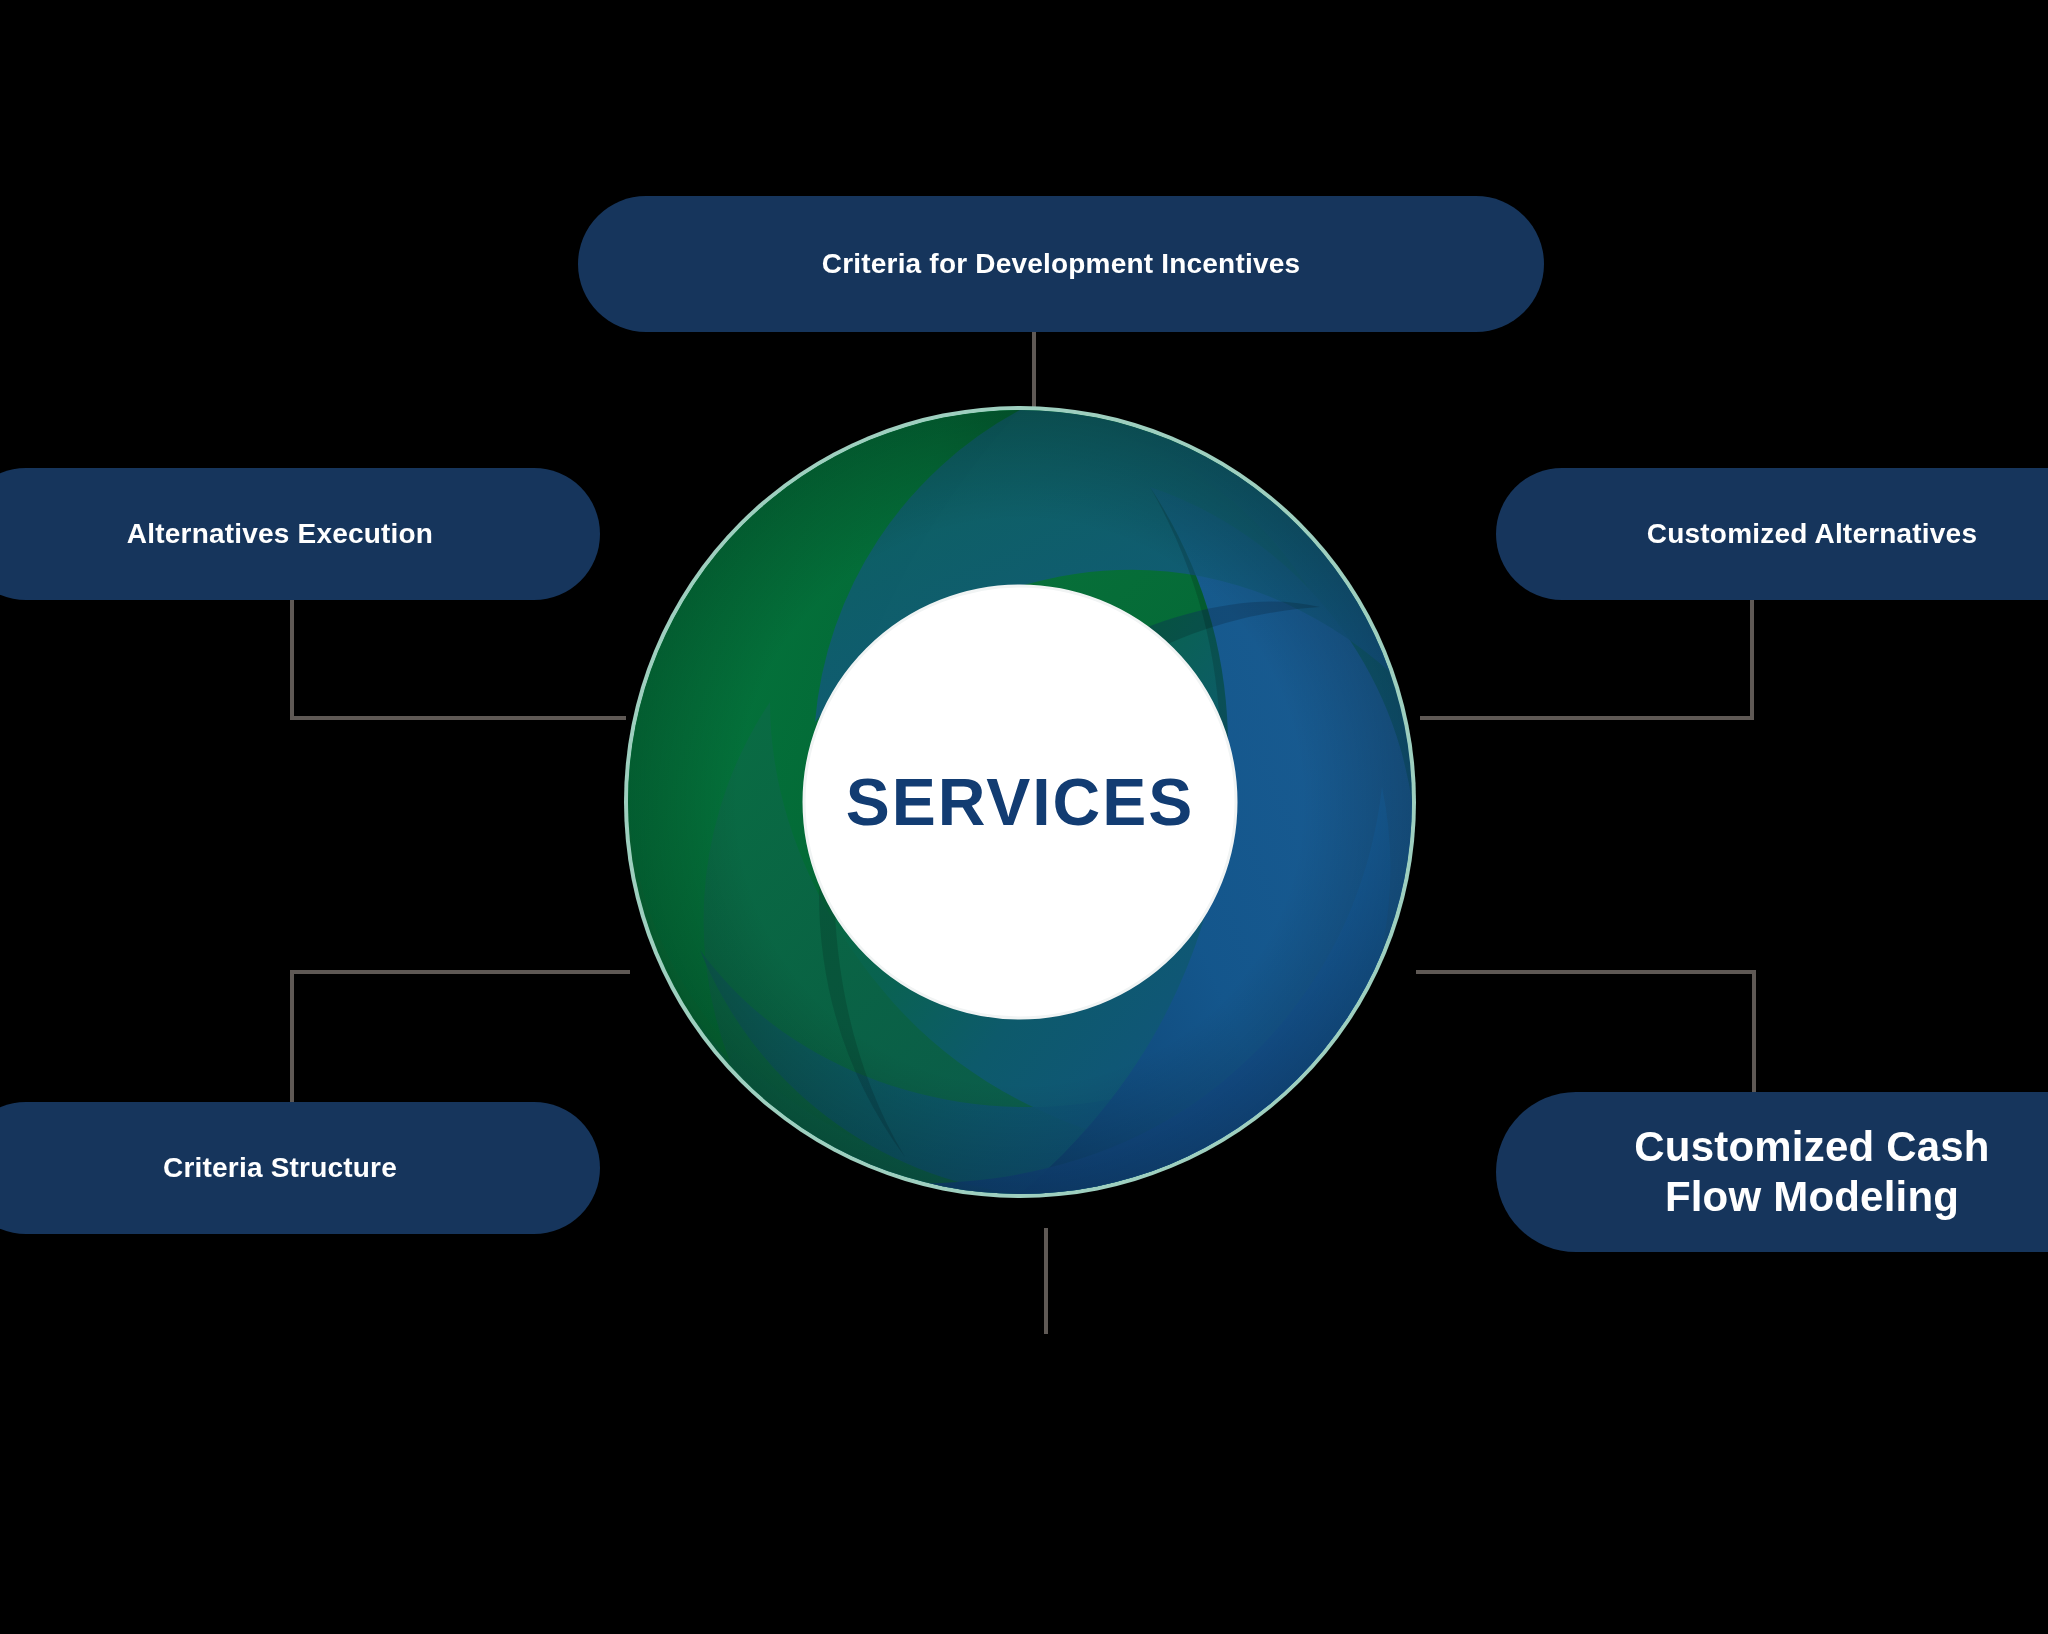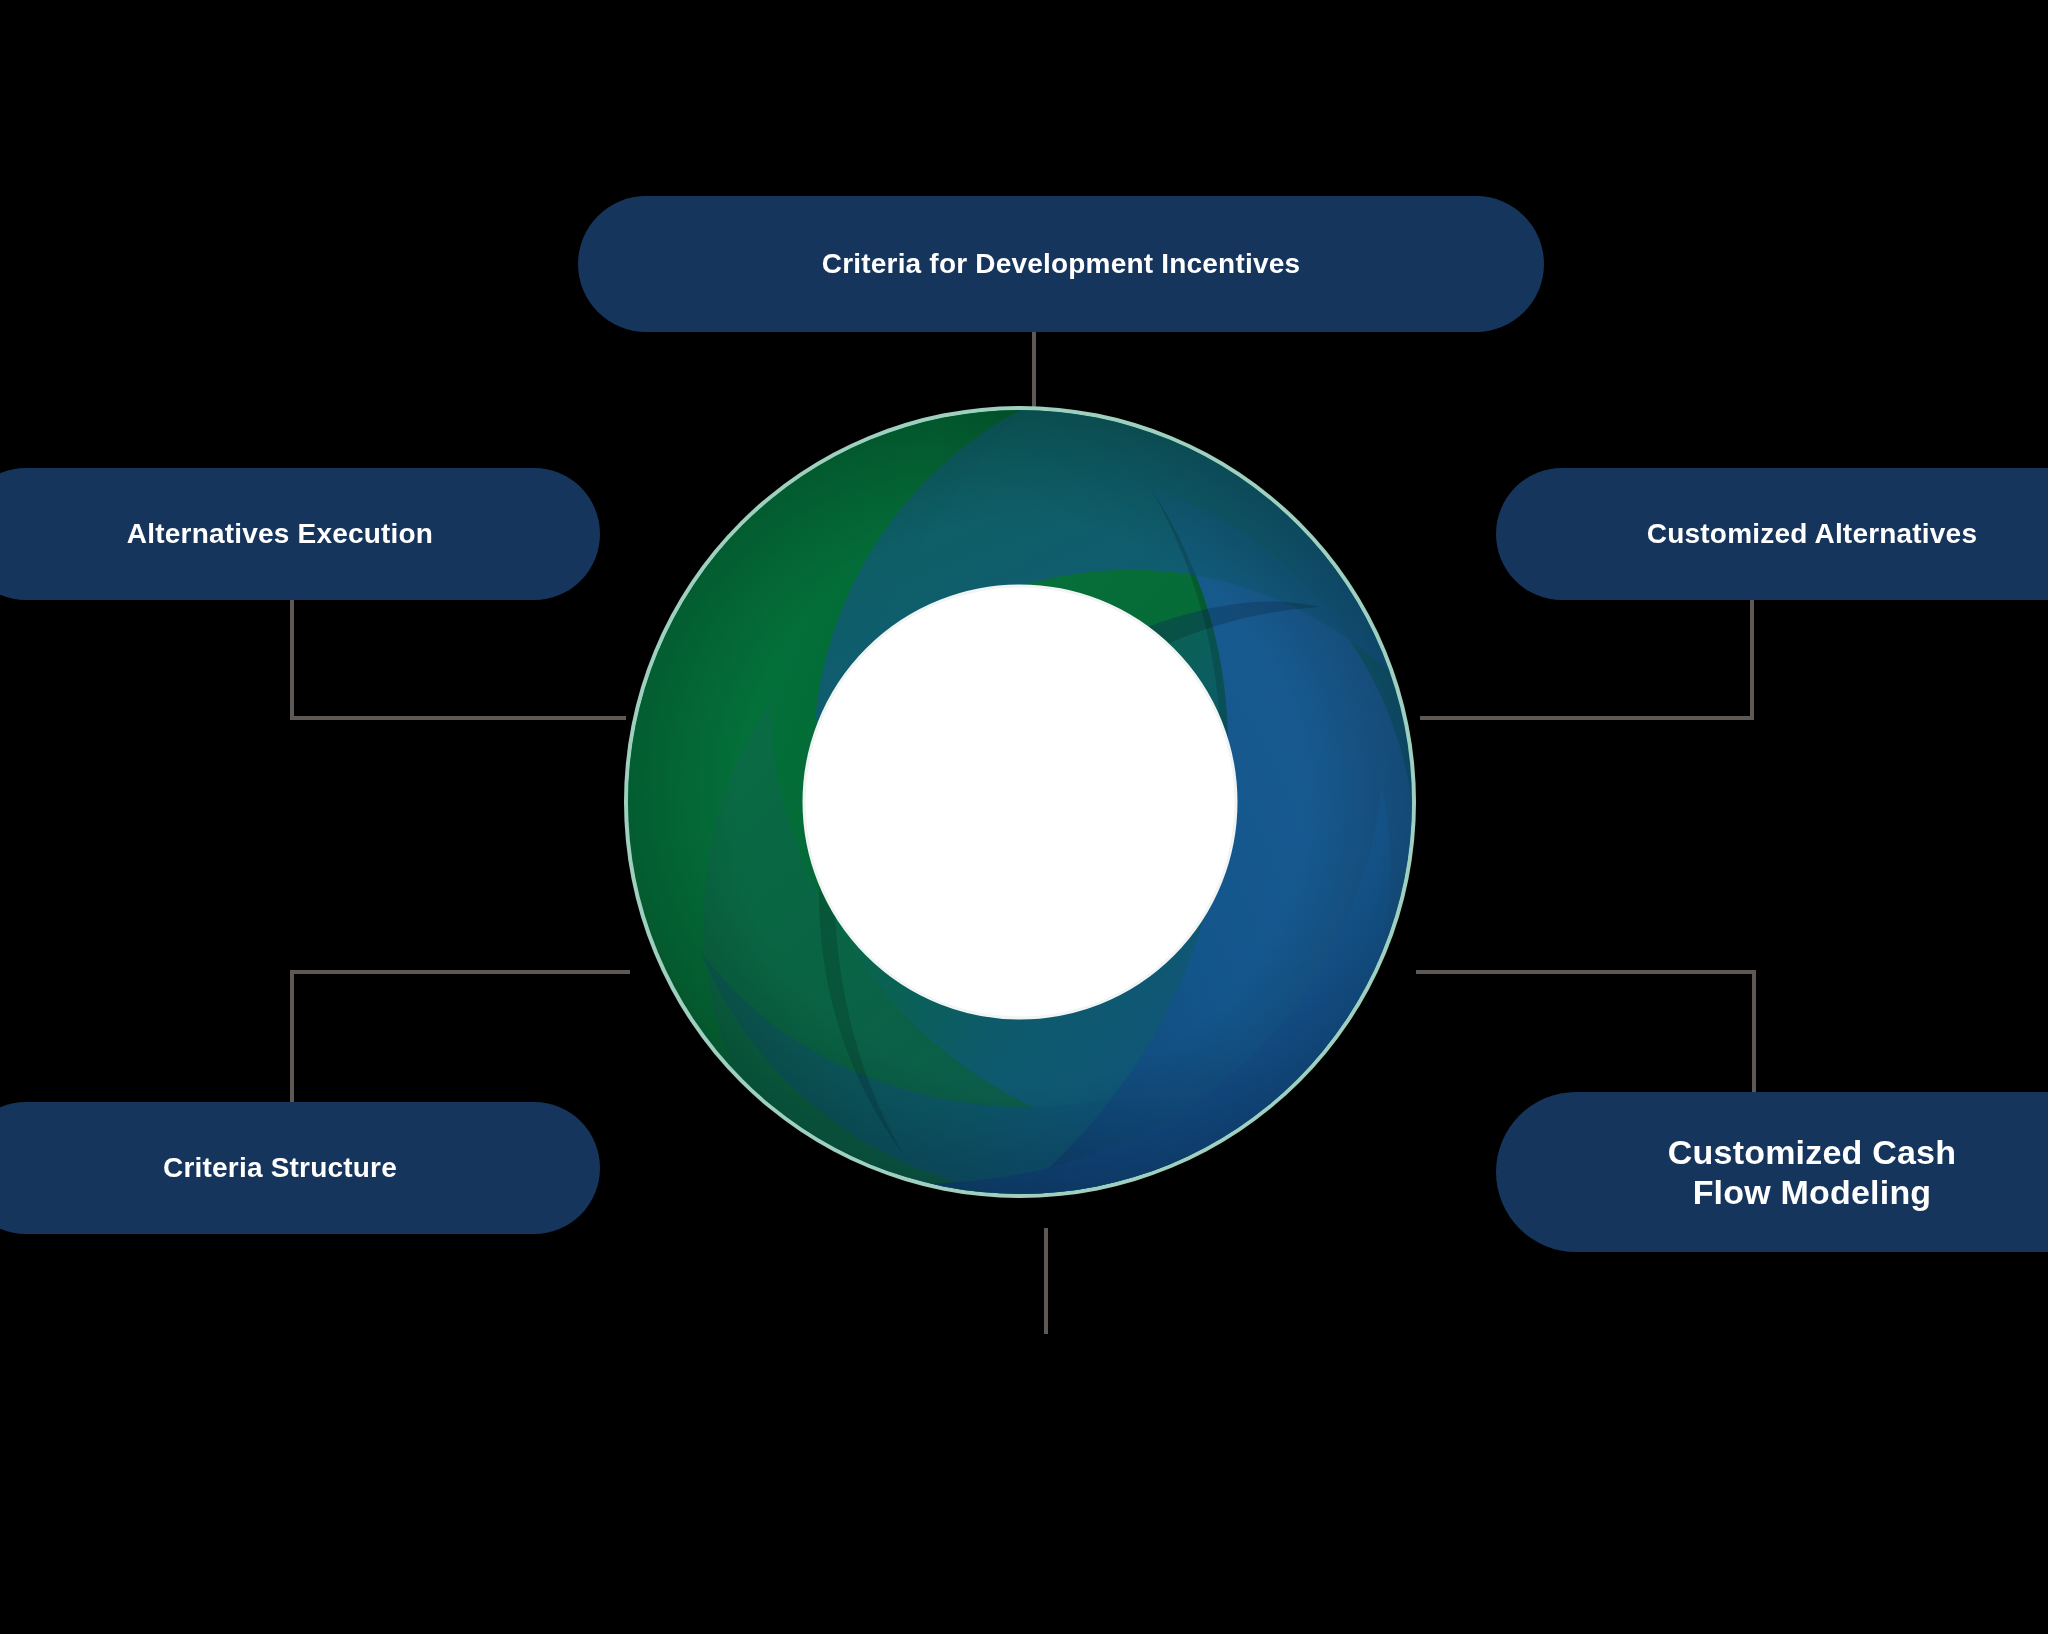--- a/index.html
+++ b/index.html
@@ -89,21 +89,21 @@
   }
 
   
   #pill-top     { left: 578px;  top: 196px;  width: 966px; height: 136px; }
   #pill-left-up { left: -40px;  top: 468px;  width: 640px; height: 132px; }
   #pill-right-up{ left: 1496px; top: 468px;  width: 632px; height: 132px; }
   #pill-left-dn { left: -40px;  top: 1102px; width: 640px; height: 132px; }
   #pill-right-dn{ left: 1496px; top: 1092px; width: 632px; height: 160px; }
   #pill-bottom  { left: 742px;  top: 1330px; width: 610px; height: 132px; }
 
-  #pill-right-dn .pill-label { font-size: 34px; line-height: 1.18; }
+  #pill-right-dn .pill-label { font-size: 42px; line-height: 1.18; }
 </style>
 </head>
 <body>
 
 <div id="stage">
 
   <div class="connector">
     <div class="conn-seg" style="left:1032px; top:332px; width:4px; height:82px;"></div>
   </div>
 
@@ -241,20 +241,23 @@
         <path d="M605,410 C 618,285 592,180 530,85 C 590,190 608,300 598,410 Z" fill="#000000" opacity="0.14"></path>
 
         <circle cx="400" cy="400" r="392" fill="url(#gInnerShade)"></circle>
       </g>
 
       <circle cx="400" cy="400" r="216" fill="#ffffff"></circle>
       <circle cx="400" cy="400" r="216" fill="none" stroke="#f1f4f4" stroke-width="3"></circle>
     </svg>
   </div>
 
+  <div id="center-label">
+    <span class="txt">SERVICES</span>
+  </div>
 
   <div class="pill" id="pill-top">
     <span class="pill-label">Criteria for Development Incentives</span>
   </div>
 
   <div class="pill" id="pill-left-up">
     <span class="pill-label">Alternatives Execution</span>
   </div>
 
   <div class="pill" id="pill-right-up">

